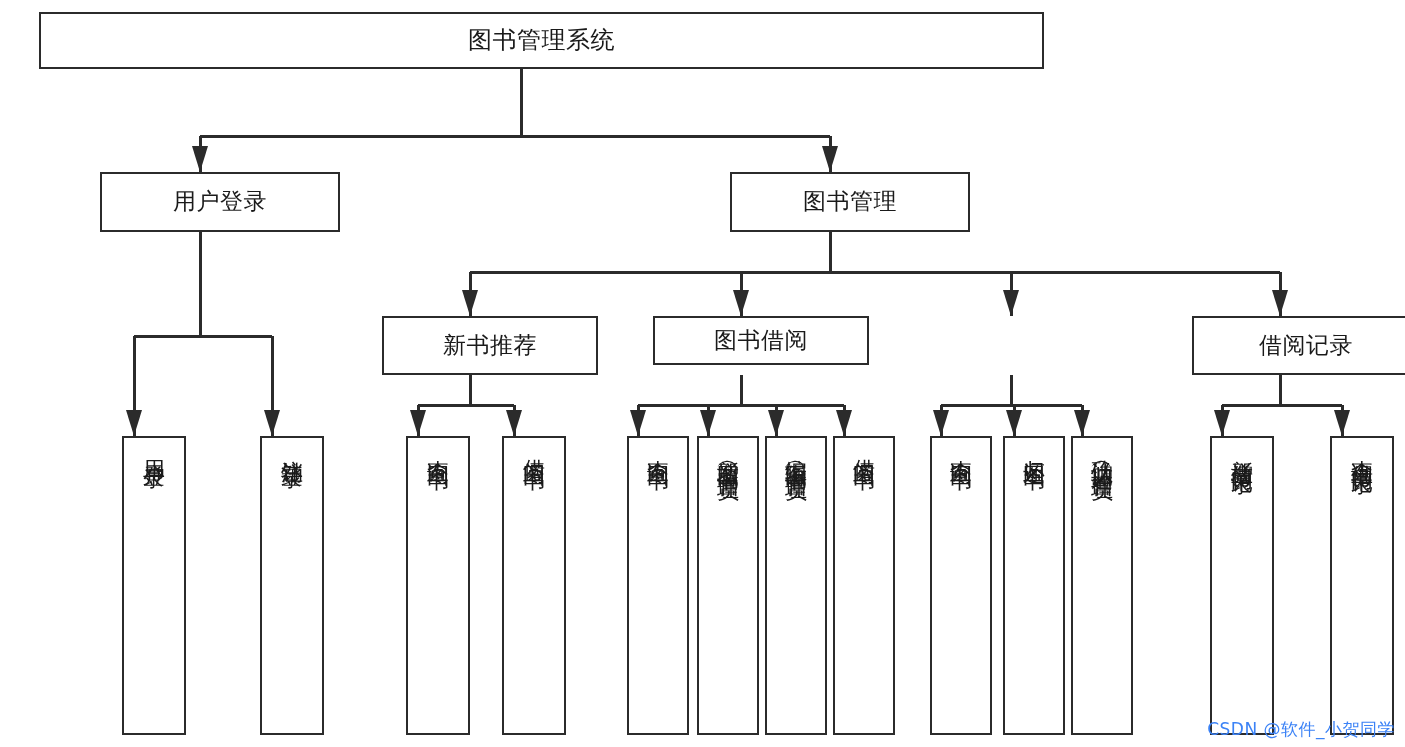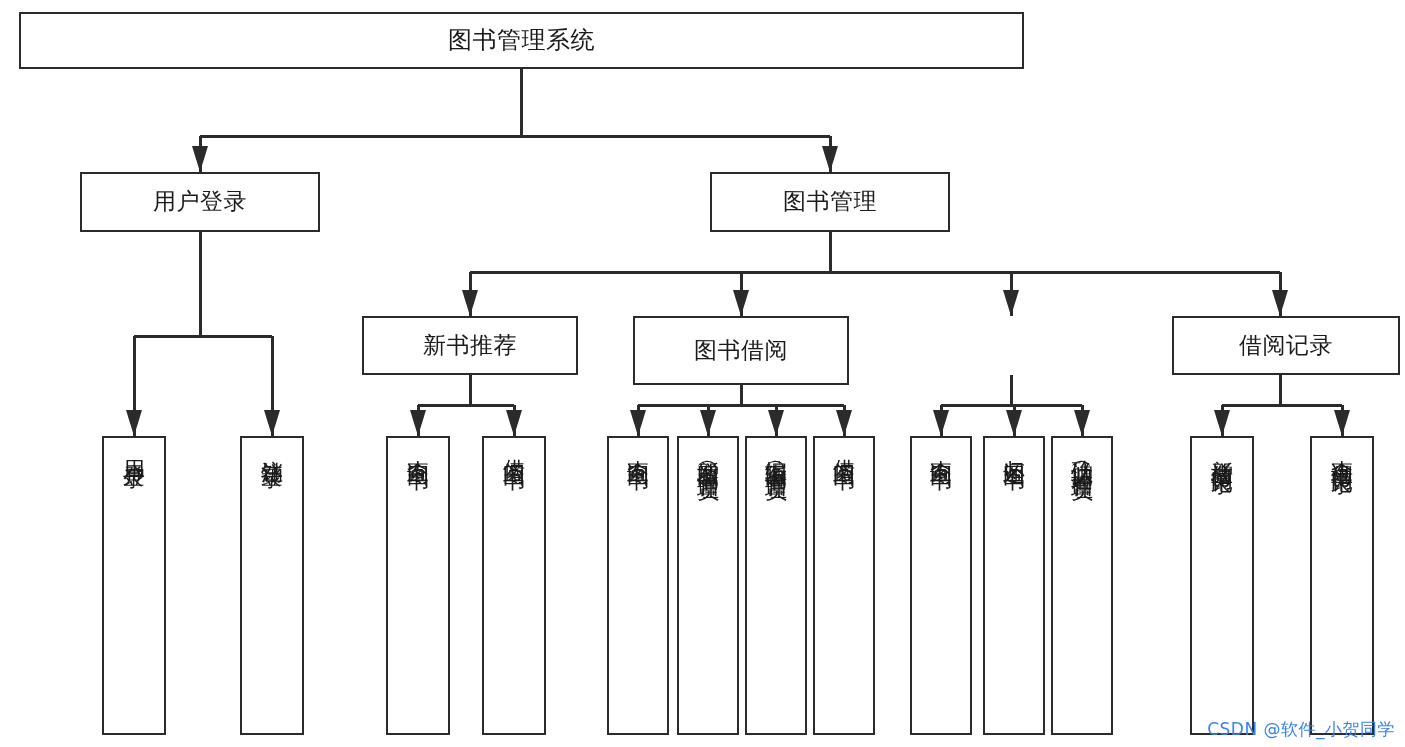--- a/index.html
+++ b/index.html
@@ -28,20 +28,21 @@
   }
   .node {
     position: absolute;
     box-sizing: border-box;
     background: #ffffff;
     border: 2.5px solid #2b2b2b;
     display: flex;
     align-items: center;
     justify-content: center;
     z-index: 2;
+    margin-left: 20px;
   }
   .node .label {
     color: #1a1a1a;
     text-align: center;
     line-height: 1.18;
     letter-spacing: 0.5px;
     white-space: pre;
   }
   
   .node.horiz .label {
@@ -144,21 +145,21 @@
   </div>
 
   <div class="node horiz" style="left:710px; top:172px; width:240px; height:60px;">
     <span class="label">图书管理</span>
   </div>
 
   <div class="node horiz" style="left:362px; top:316px; width:216px; height:59px;">
     <span class="label">新书推荐</span>
   </div>
 
-  <div class="node horiz" style="left:633px; top:316px; width:216px; height:69px;align-items:center;">
+  <div class="node horiz" style="left:633px; top:316px; width:216px; height:49px;align-items:center;">
     <span class="label">图书借阅</span>
   </div>
 
 
   <div class="node horiz" style="left:1172px; top:316px; width:228px; height:59px;">
     <span class="label">借阅记录</span>
   </div>
 
   <div class="node vert" style="left:102px; top:436px; width:64px; height:299px;">
     <span class="label">用户登录</span>

